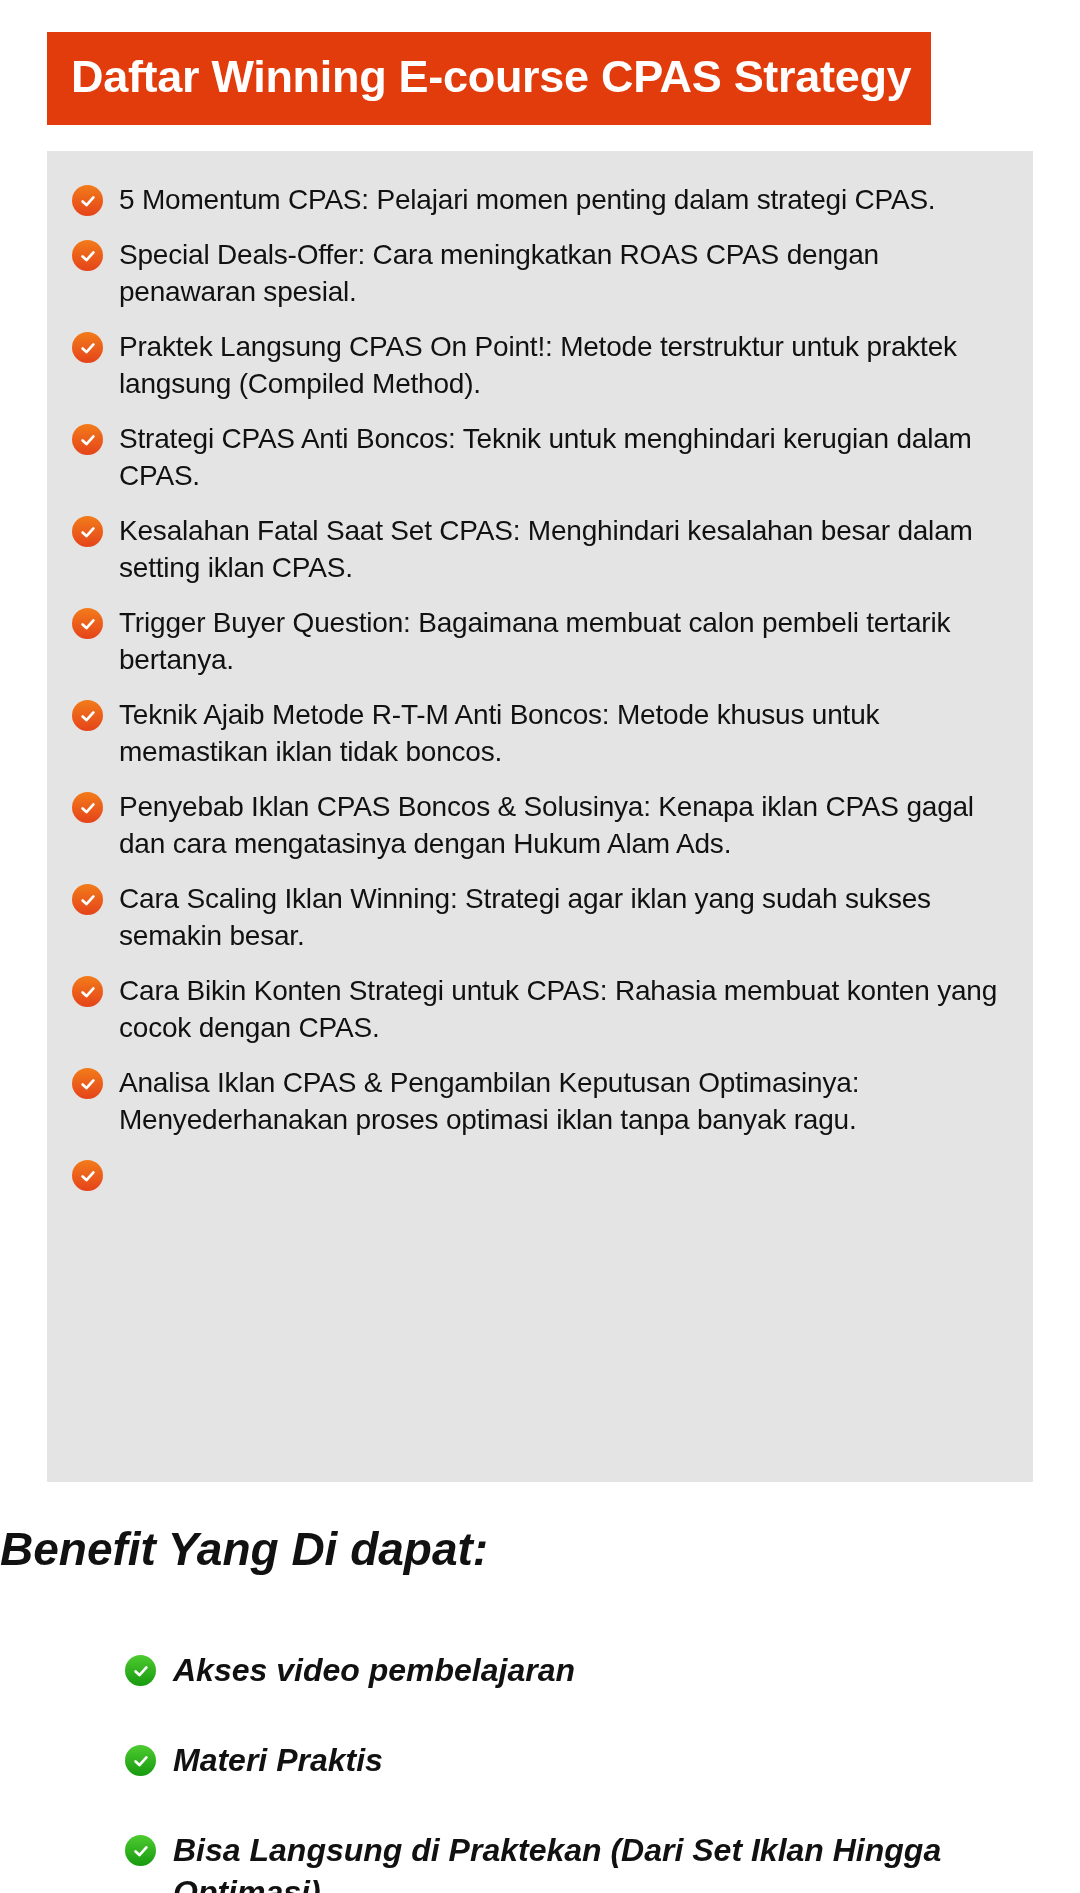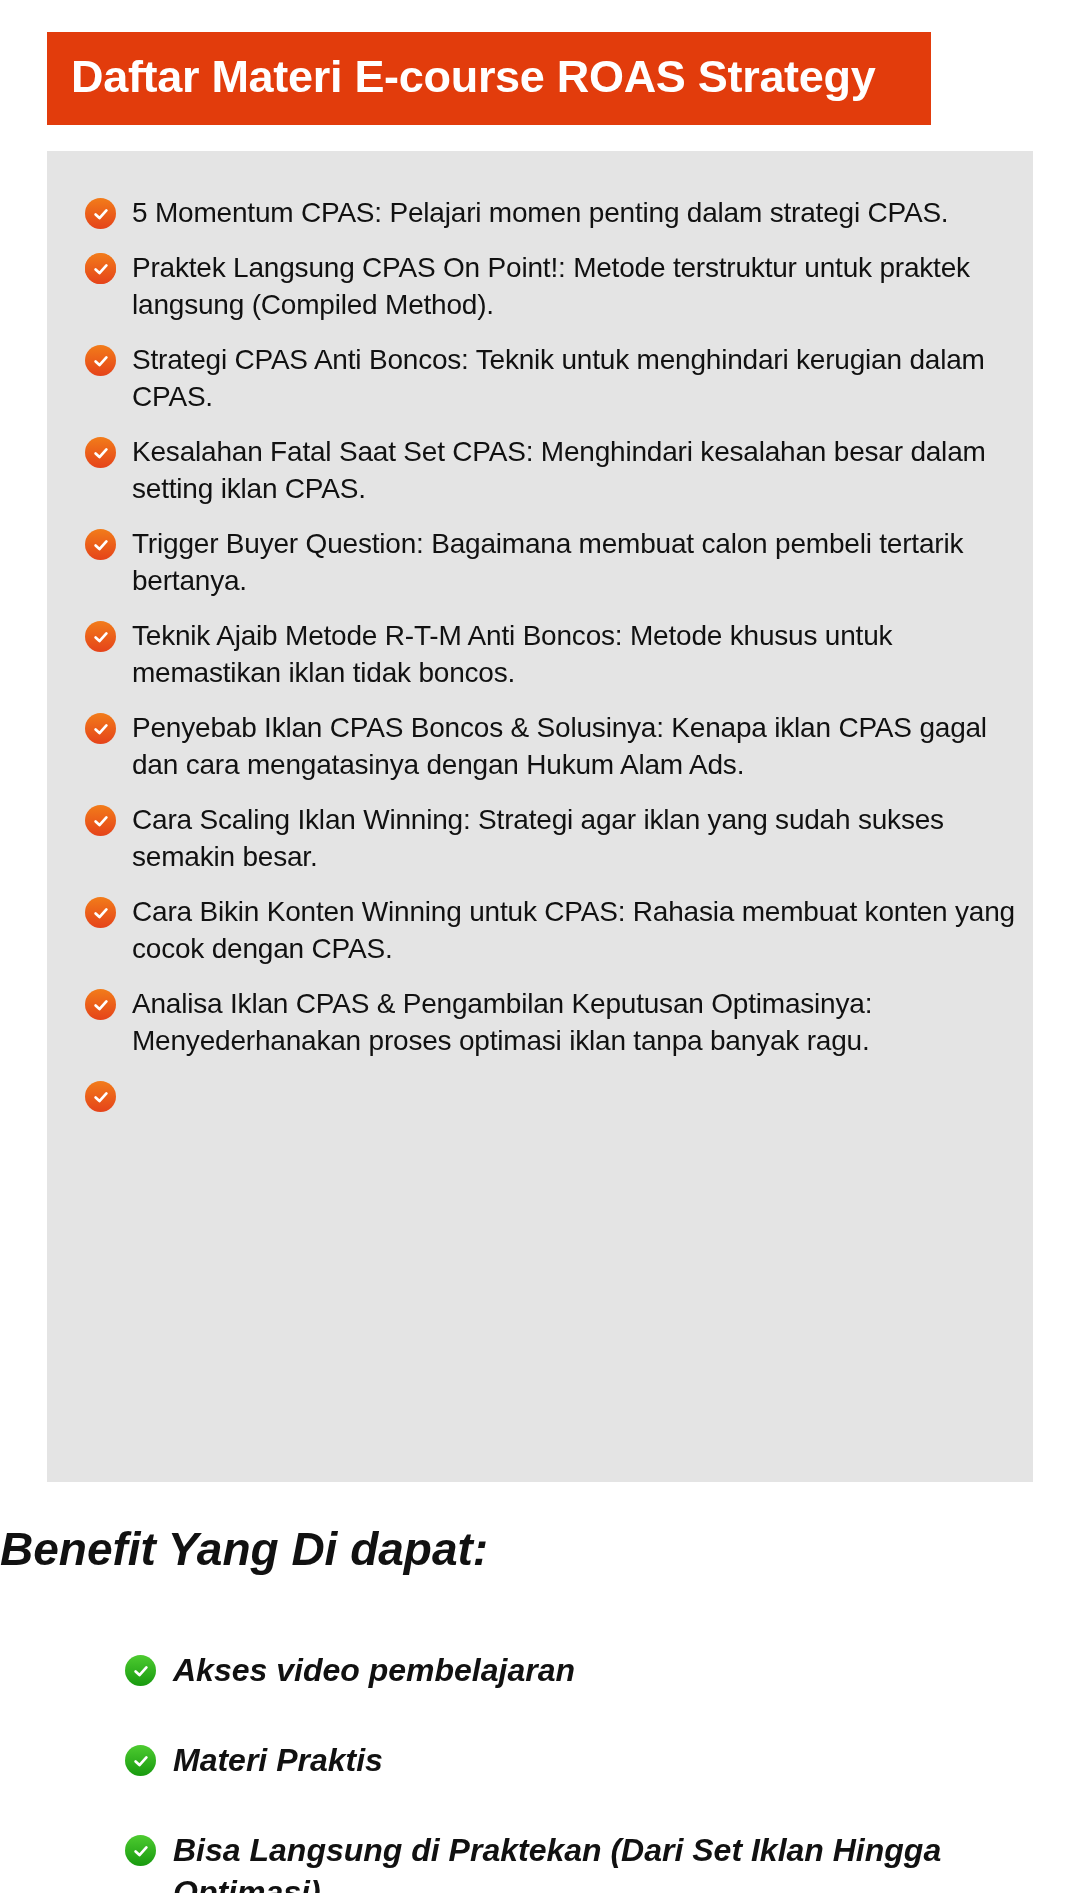--- a/index.html
+++ b/index.html
@@ -17,21 +17,21 @@
     position: absolute; left: 24px; top: 17px;
     font-size: 45px; font-weight: bold; color: #ffffff;
     line-height: 56px; letter-spacing: -0.3px; white-space: nowrap;
   }
   .course-box {
     position: absolute; left: 47px; top: 151px; width: 986px; height: 1331px;
     background: #E4E4E4;
   }
   .course-list {
     position: absolute; left: 22px; top: 27px; width: 940px;
-    margin: 16px; padding: 0; list-style: none;
+    margin: 3px; padding: 0; list-style: none;
   }
   .course-item {
     position: relative; padding-left: 47px; margin-bottom: 18px;
     font-size: 28px; line-height: 37px; letter-spacing: -0.2px;
   }
   .icon-check {
     position: absolute; left: 0; top: 4px; width: 31px; height: 31px;
     border-radius: 50%;
     display: flex; align-items: center; justify-content: center;
   }
@@ -49,35 +49,35 @@
   .benefit-item {
     position: relative; padding-left: 48px; margin-bottom: 14px;
     font-size: 32px; font-weight: bold; font-style: italic; line-height: 42px; margin-top: 48px;
   }
   .benefit-item .icon-check { top: 6px; }
 </style>
 </head>
 <body>
 
 <div class="title-bar">
-  <div class="title-text">Daftar Materi E-course ROAS Strategy</div>
+  <div class="title-text">Daftar Winning E-course CPAS Strategy</div>
 </div>
 
 <div class="course-box">
   <ul class="course-list" id="course-list">
       <li class="course-item"><span class="icon-check orange">
           <svg viewBox="0 0 20 20">
             <path d="M4 10.5 L8.3 14.5 L16 6" fill="none" stroke="#ffffff" stroke-width="3" stroke-linecap="round" stroke-linejoin="round"></path>
           </svg>
         </span><span>5 Momentum CPAS: Pelajari momen penting dalam strategi CPAS.</span></li>
       <li class="course-item"><span class="icon-check orange">
           <svg viewBox="0 0 20 20">
             <path d="M4 10.5 L8.3 14.5 L16 6" fill="none" stroke="#ffffff" stroke-width="3" stroke-linecap="round" stroke-linejoin="round"></path>
           </svg>
-        </span></li>
+        </span><span>Special Deals-Offer: Cara meningkatkan ROAS CPAS dengan penawaran spesial.</span></li>
       <li class="course-item"><span class="icon-check orange">
           <svg viewBox="0 0 20 20">
             <path d="M4 10.5 L8.3 14.5 L16 6" fill="none" stroke="#ffffff" stroke-width="3" stroke-linecap="round" stroke-linejoin="round"></path>
           </svg>
         </span><span>Praktek Langsung CPAS On Point!: Metode terstruktur untuk praktek langsung (Compiled Method).</span></li>
       <li class="course-item"><span class="icon-check orange">
           <svg viewBox="0 0 20 20">
             <path d="M4 10.5 L8.3 14.5 L16 6" fill="none" stroke="#ffffff" stroke-width="3" stroke-linecap="round" stroke-linejoin="round"></path>
           </svg>
         </span><span>Strategi CPAS Anti Boncos: Teknik untuk menghindari kerugian dalam CPAS.</span></li>
@@ -103,21 +103,21 @@
         </span><span>Penyebab Iklan CPAS Boncos &amp; Solusinya: Kenapa iklan CPAS gagal dan cara mengatasinya dengan Hukum Alam Ads.</span></li>
       <li class="course-item"><span class="icon-check orange">
           <svg viewBox="0 0 20 20">
             <path d="M4 10.5 L8.3 14.5 L16 6" fill="none" stroke="#ffffff" stroke-width="3" stroke-linecap="round" stroke-linejoin="round"></path>
           </svg>
         </span><span>Cara Scaling Iklan Winning: Strategi agar iklan yang sudah sukses semakin besar.</span></li>
       <li class="course-item"><span class="icon-check orange">
           <svg viewBox="0 0 20 20">
             <path d="M4 10.5 L8.3 14.5 L16 6" fill="none" stroke="#ffffff" stroke-width="3" stroke-linecap="round" stroke-linejoin="round"></path>
           </svg>
-        </span><span>Cara Bikin Konten Winning untuk CPAS: Rahasia membuat konten yang cocok dengan CPAS.</span></li>
+        </span><span>Cara Bikin Konten Strategi untuk CPAS: Rahasia membuat konten yang cocok dengan CPAS.</span></li>
       <li class="course-item"><span class="icon-check orange">
           <svg viewBox="0 0 20 20">
             <path d="M4 10.5 L8.3 14.5 L16 6" fill="none" stroke="#ffffff" stroke-width="3" stroke-linecap="round" stroke-linejoin="round"></path>
           </svg>
         </span><span>Analisa Iklan CPAS &amp; Pengambilan Keputusan Optimasinya: Menyederhanakan proses optimasi iklan tanpa banyak ragu.</span></li>
       <li class="course-item"><span class="icon-check orange">
           <svg viewBox="0 0 20 20">
             <path d="M4 10.5 L8.3 14.5 L16 6" fill="none" stroke="#ffffff" stroke-width="3" stroke-linecap="round" stroke-linejoin="round"></path>
           </svg>
         </span></li>

